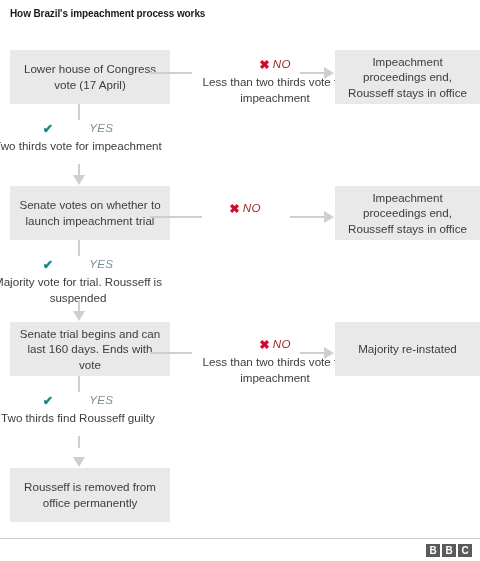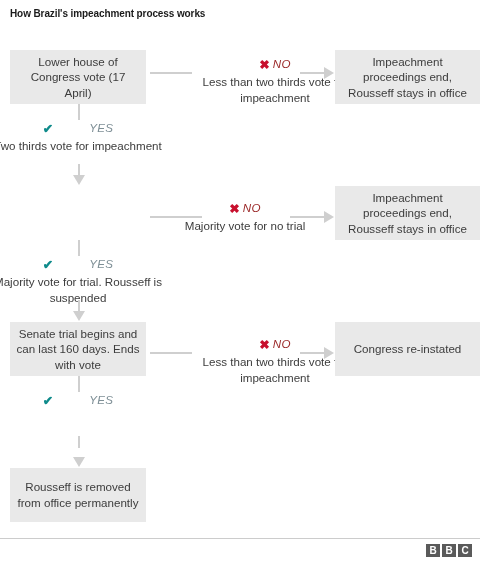--- a/index.html
+++ b/index.html
@@ -46,21 +46,21 @@
     font-size: 11.6px;
     line-height: 15.6px;
     text-align: center;
     display: flex;
     align-items: center;
     justify-content: center;
     padding: 4px 6px;
   }
   .node span { display: block; width: 100%; }
 
-  .node-left  { left: 10px;  width: 136px; }
+  .node-left  { left: 10px;  width: 160px; }
   .node-right { left: 335px; width: 145px; align-items: center; }
 
   #node-lower-house   { top: 50px;  height: 54px; }
   #node-end-1         { top: 50px;  height: 54px; }
   #node-senate-vote   { top: 186px; height: 54px; }
   #node-end-2         { top: 186px; height: 54px; }
   #node-senate-trial  { top: 322px; height: 54px; }
   #node-reinstated    { top: 322px; height: 54px; }
   #node-removed       { top: 468px; height: 54px; }
 
@@ -179,30 +179,32 @@
   <div class="vline" style="left:78px; top:104px; height:16px;"></div>
   <div class="branch branch-yes" style="left:-7px; top:120px;">
     <span class="tag tag-yes">
       <span class="glyph">✔</span><span class="word">YES</span>
     </span>
     <span>Two thirds vote for impeachment</span>
   </div>
   <div class="vline" style="left:78px; top:164px; height:12px;"></div>
   <div class="arrow-down" style="left:73px; top:175px;"></div>
 
+  <div class="node node-left" id="node-senate-vote">
+    <span>Senate votes on whether to launch impeachment trial</span>
+  </div>
 
   <div class="hline" style="left:150px; top:216px; width:52px;"></div>
   <div class="hline" style="left:290px; top:216px; width:35px;"></div>
   <div class="arrow-right" style="left:324px; top:211px;"></div>
 
   <div class="branch branch-no" style="left:160px; top:200px;">
     <span class="tag tag-no">
       <span class="glyph">✖</span><span class="word">NO</span>
     </span>
-    <span>Majority vote for no trial</span>
   </div>
 
   <div class="node node-right" id="node-end-2">
     <span>Impeachment proceedings end, Rousseff stays in office</span>
   </div>
 
   <div class="vline" style="left:78px; top:240px; height:16px;"></div>
   <div class="branch branch-yes" style="left:-7px; top:256px;">
     <span class="tag tag-yes">
       <span class="glyph">✔</span><span class="word">YES</span>
@@ -221,28 +223,29 @@
   <div class="arrow-right" style="left:324px; top:347px;"></div>
 
   <div class="branch branch-no" style="left:190px; top:336px;">
     <span class="tag tag-no">
       <span class="glyph">✖</span><span class="word">NO</span>
     </span>
     <span>Less than two thirds vote for impeachment</span>
   </div>
 
   <div class="node node-right" id="node-reinstated">
-    <span>Congress re-instated</span>
+    <span>Majority re-instated</span>
   </div>
 
   <div class="vline" style="left:78px; top:376px; height:16px;"></div>
   <div class="branch branch-yes" style="left:-7px; top:392px;">
     <span class="tag tag-yes">
       <span class="glyph">✔</span><span class="word">YES</span>
     </span>
+    <span>Two thirds find Rousseff guilty</span>
   </div>
   <div class="vline" style="left:78px; top:436px; height:12px;"></div>
   <div class="arrow-down" style="left:73px; top:457px;"></div>
 
   <div class="node node-left" id="node-removed">
     <span>Rousseff is removed from office permanently</span>
   </div>
 
 </div>
 

